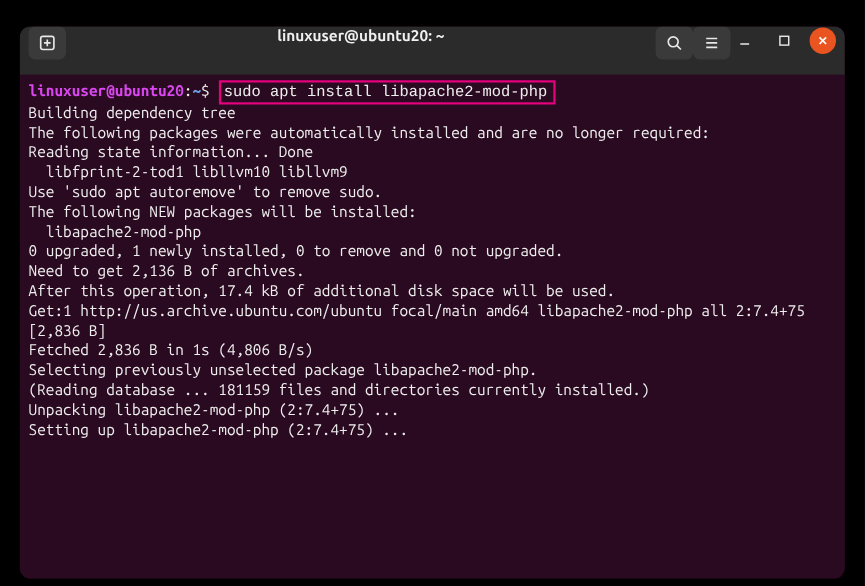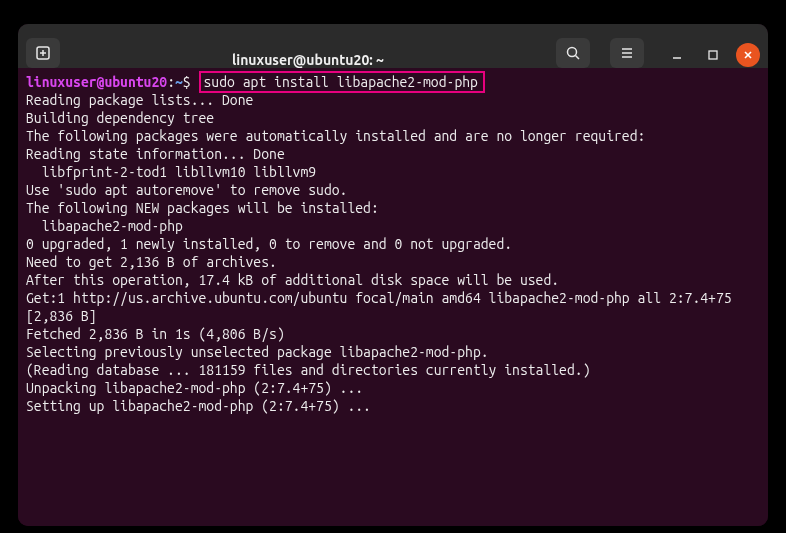--- a/index.html
+++ b/index.html
@@ -19,23 +19,23 @@
       height: 502px;
       background: #2a0a20;
       border-radius: 10px;
       overflow: hidden;
       box-shadow: 0 0 0 1px #000;
     }
     .titlebar {
       height: 44px;
       background: #2b2b2b;
       display: flex;
-      align-items: flex-end;
+      align-items: flex-start;
       padding: 0 8px;
-      gap: 20px;
+      gap: 0;
     }
     .tb-btn {
       width: 34px;
       height: 30px;
       background: #3a3a3a;
       border-radius: 6px;
       display: flex;
       align-items: center;
       justify-content: center;
       color: #e8e8e8;
@@ -78,20 +78,21 @@
     }
     .line { white-space: pre-wrap; word-break: break-all; }
     .prompt-user { color: #d946ef; font-weight: bold; }
     .prompt-colon { color: #eeeeee; }
     .prompt-path { color: #6a9fe8; font-weight: bold; }
     .prompt-dollar { color: #eeeeee; }
     .highlight {
       border: 2px solid #e6007e;
       padding: 1px 5px 1px 3px;
       display: inline;
+      font-family: Liberation Mono, monospace;
     }
     .cursor {
       display: inline-block;
       width: 8px;
       height: 15px;
       background: #eeeeee;
       vertical-align: text-bottom;
     }
   </style>
 </head>
@@ -135,21 +136,20 @@
         <svg viewBox="0 0 12 12">
             <line x1="3" y1="3" x2="9" y2="9" stroke="#fff" stroke-width="1.6"></line>
             <line x1="9" y1="3" x2="3" y2="9" stroke="#fff" stroke-width="1.6"></line>
           </svg>
       </div>
     </div>
   </div>
 
   <div class="terminal">
     <div class="line"><span class="prompt-user">linuxuser@ubuntu20</span><span class="prompt-colon">:</span><span class="prompt-path">~</span><span class="prompt-dollar">$</span> <span class="highlight"><span>sudo apt install libapache2-mod-php</span></span></div>
-    <div class="line">Reading package lists... Done</div>
     <div class="line">Building dependency tree</div>
     <div class="line">The following packages were automatically installed and are no longer required:</div>
     <div class="line">Reading state information... Done</div>
     <div class="line">  libfprint-2-tod1 libllvm10 libllvm9</div>
     <div class="line">Use 'sudo apt autoremove' to remove sudo.</div>
     <div class="line">The following NEW packages will be installed:</div>
     <div class="line">  libapache2-mod-php</div>
     <div class="line">0 upgraded, 1 newly installed, 0 to remove and 0 not upgraded.</div>
     <div class="line">Need to get 2,136 B of archives.</div>
     <div class="line">After this operation, 17.4 kB of additional disk space will be used.</div>

